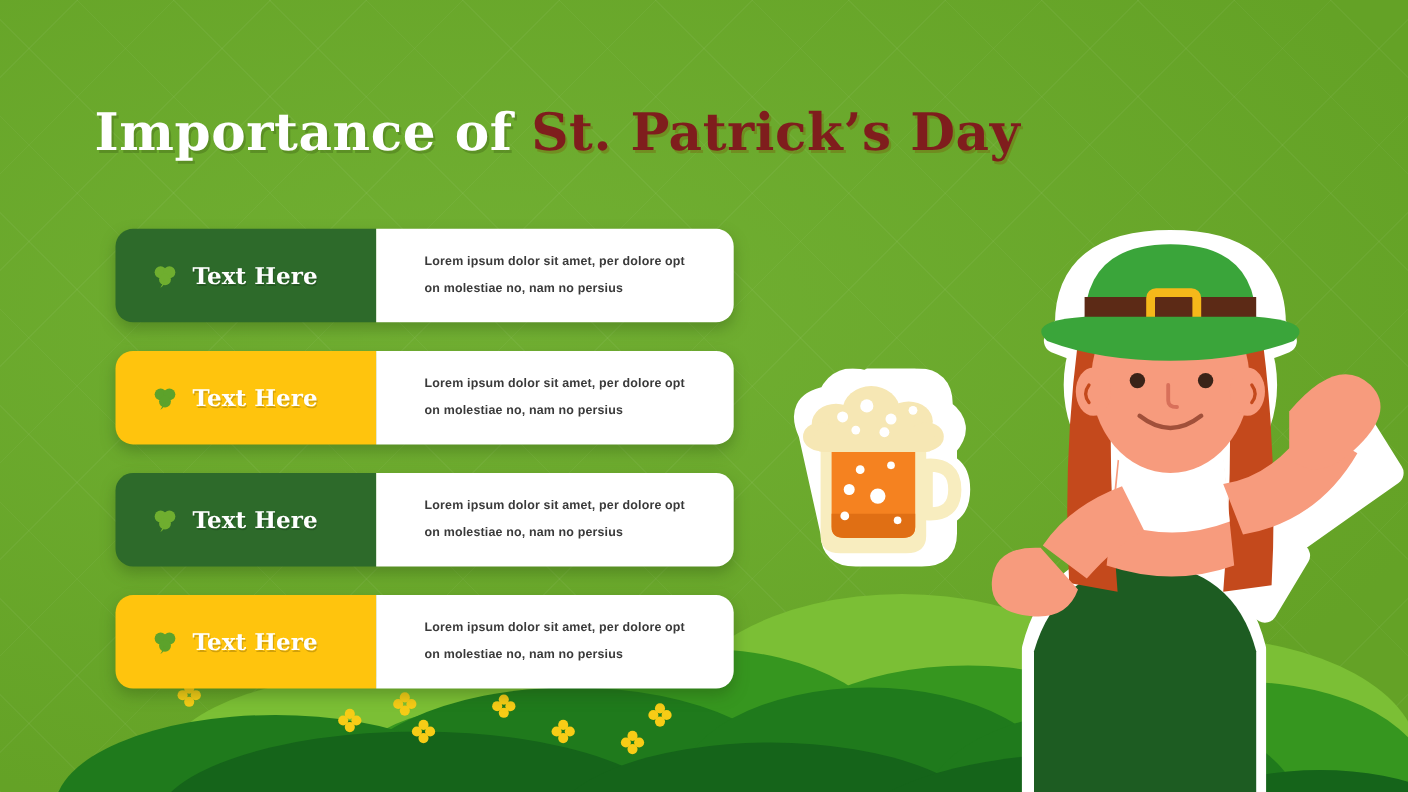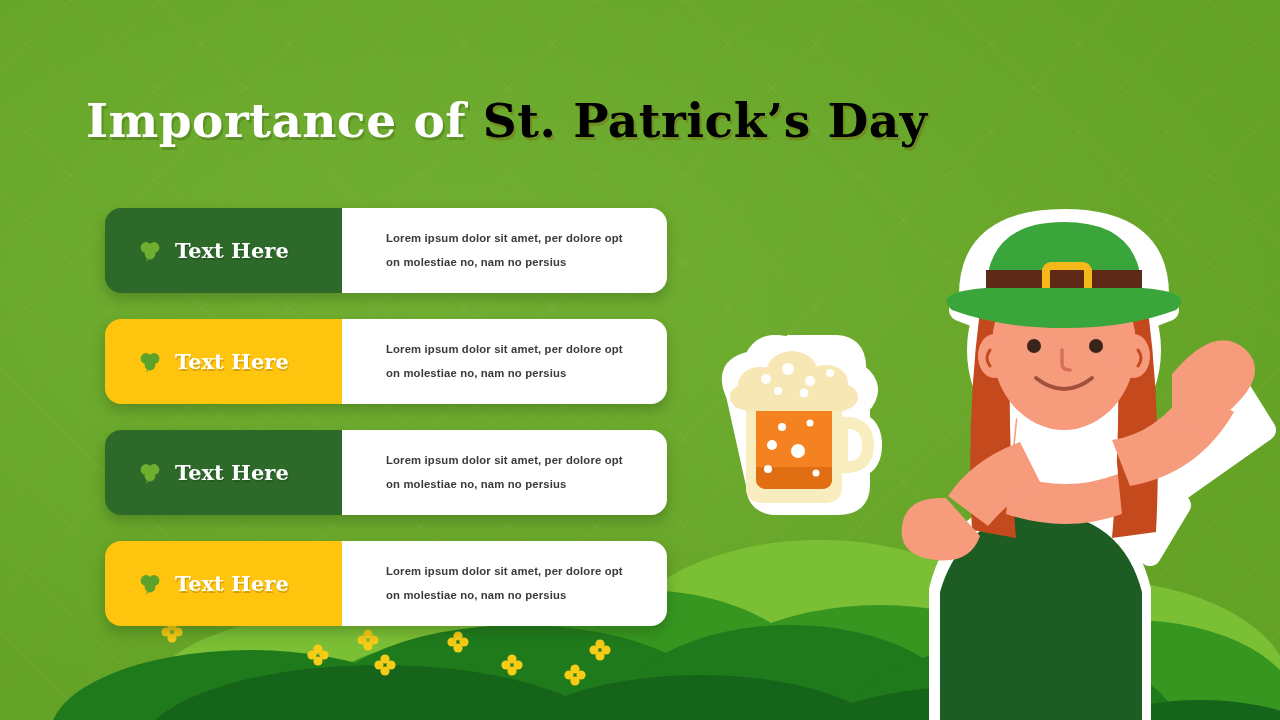--- a/index.html
+++ b/index.html
@@ -27,21 +27,21 @@
   }
 
   
   .title{
     position:absolute;left:86px;top:93px;
     font-family:"DejaVu Serif", serif;
     font-weight:700;font-size:47px;letter-spacing:.5px;
     color:#ffffff;white-space:nowrap;
     text-shadow:2px 3px 0 rgba(60,95,20,.35);
   }
-  .title .gold{color:#000000;text-shadow:2px 3px 0 rgba(120,90,10,.35);}
+  .title .gold{color:#7f1d1d;text-shadow:2px 3px 0 rgba(120,90,10,.35);}
 
   
   .rows{position:absolute;left:105px;top:208px;width:562px;z-index:6;}
   .row{
     position:relative;display:flex;align-items:stretch;
     height:85px;margin-bottom:26px;
     border-radius:16px;
     filter:drop-shadow(0 6px 7px rgba(30,60,10,.30));
   }
   .row-head{

